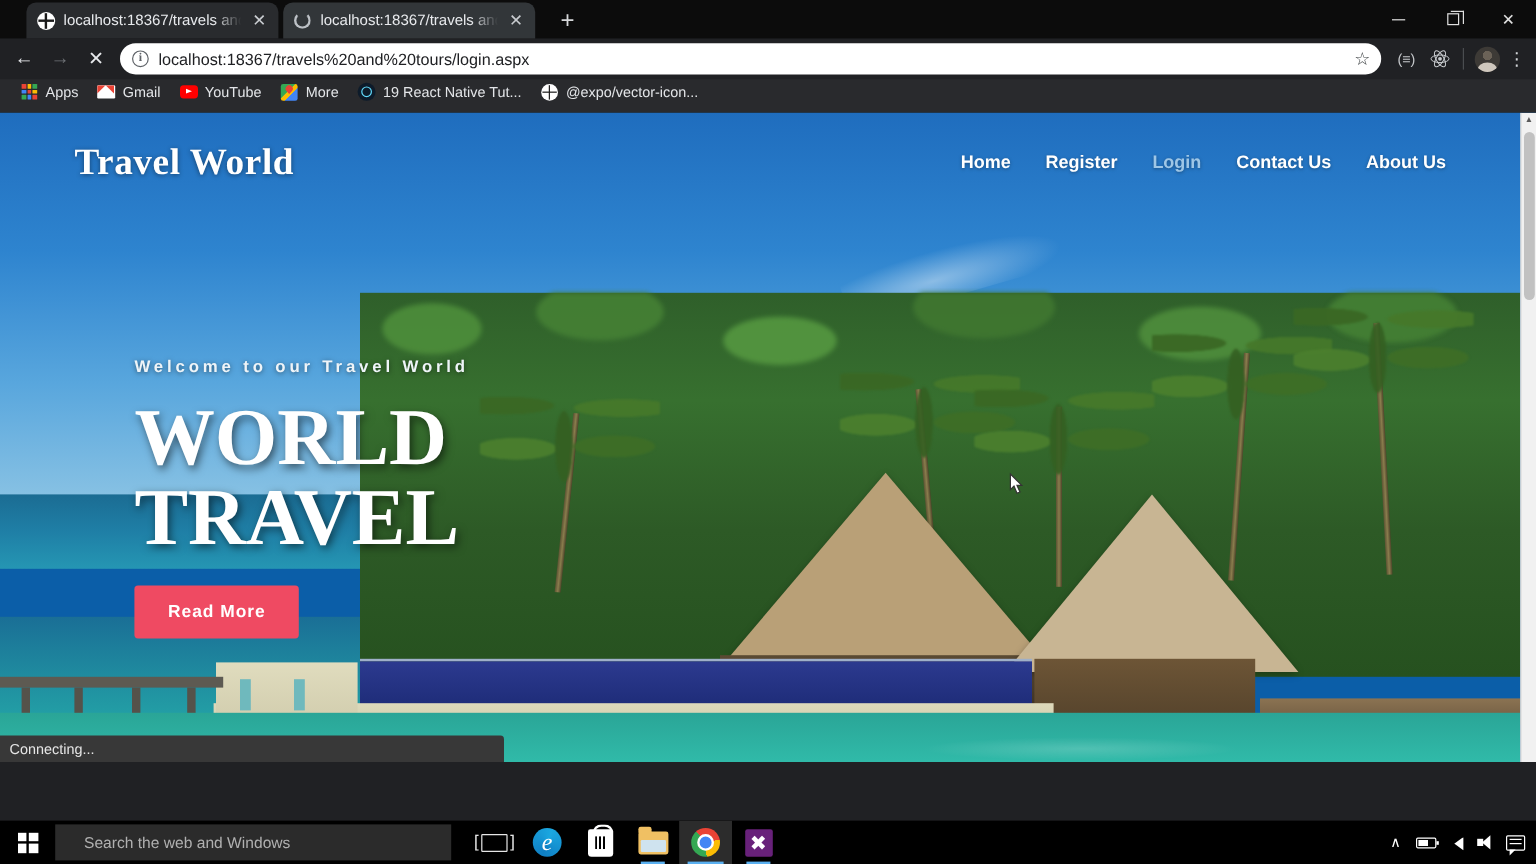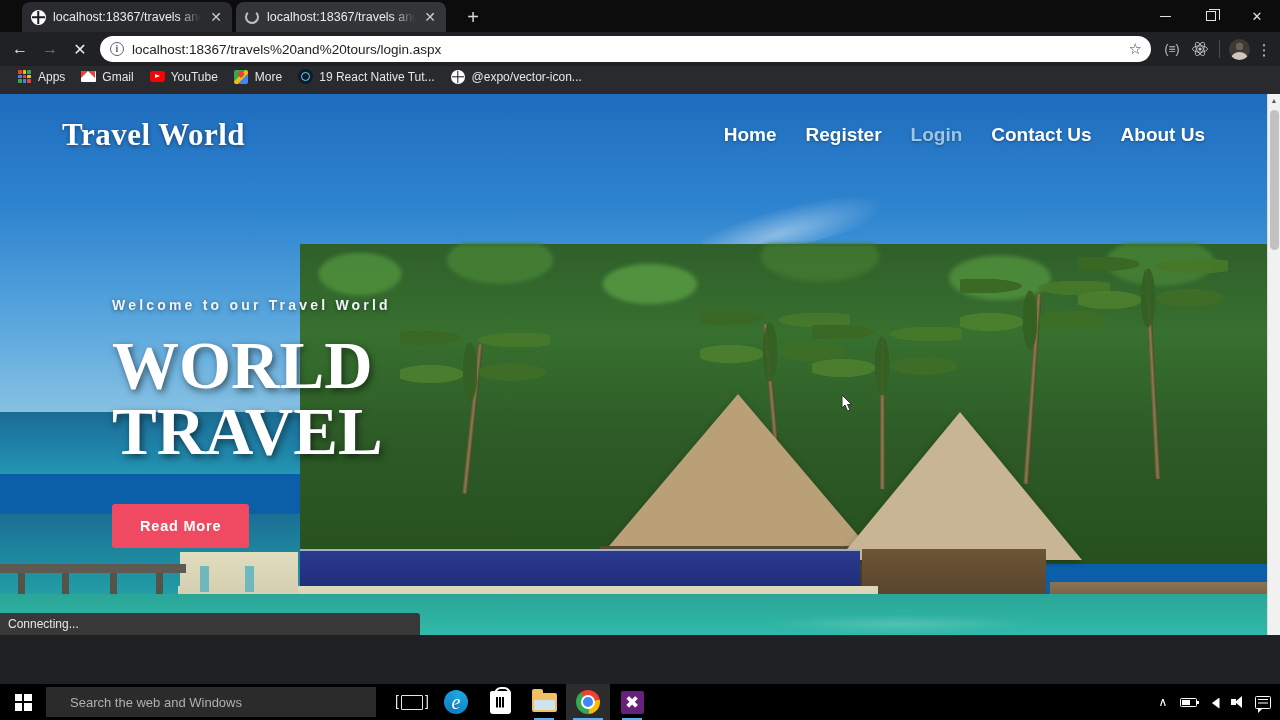--- a/index.html
+++ b/index.html
@@ -160,32 +160,32 @@
              background:linear-gradient(180deg,#1a6f96,#23a0a6); }
   .pier { position:absolute; left:0; top:470px; width:186px; height:9px; background:#5d5a52; }
   .pierleg { position:absolute; width:7px; height:26px; background:#55524a; top:479px; }
 
   
   .site-hd { position:absolute; left:0; right:13px; top:0; height:82px; display:flex;
              align-items:center; justify-content:space-between; padding:0 62px; z-index:6; }
   .logo { font-family:"Liberation Serif", serif; font-size:31px; color:#fff; font-weight:700;
           letter-spacing:.5px; text-shadow:0 1px 4px rgba(0,0,0,.45); }
   .nav { display:flex; gap:29px; align-items:center; }
-  .nav a { color:#ffffff; font-size:19px; font-weight:bold; text-decoration:none;
+  .nav a { color:#ffffff; font-size:15px; font-weight:bold; text-decoration:none;
            text-shadow:0 1px 3px rgba(0,0,0,.35); }
   .nav a.current { color:#9ec6e6; }
 
   
   .hero-copy { position:absolute; left:112px; top:203px; z-index:6; }
   .kicker { color:#eef4f8; font-size:14px; letter-spacing:3.2px; font-weight:bold;
             text-shadow:0 1px 4px rgba(0,0,0,.5); }
   .bigtitle { font-family:"Liberation Serif", serif; color:#fff; font-size:67px; font-weight:bold;
               line-height:.98; margin-top:20px; text-shadow:2px 3px 7px rgba(0,0,0,.55); }
   .bigtitle span { display:block; }
-  .readmore { display:inline-block; margin-top:40px; background:#ef4a62; color:#fff;
+  .readmore { display:inline-block; margin-top:24px; background:#ef4a62; color:#fff;
               font-size:14.5px; font-weight:bold; letter-spacing:.8px; padding:14px 28px;
               border:none; border-radius:3px; }
 
   
   .pscroll { position:absolute; right:0; top:0; width:13px; height:590px; background:#f1f1f1;
              border-left:1px solid #dadada; z-index:8; }
   .pscroll .arrow { height:13px; display:flex; align-items:center; justify-content:center;
                     color:#5a5a5a; font-size:7px; }
   .pscroll .thumb { position:absolute; left:2px; top:16px; width:9px; height:140px;
                     background:#c1c1c1; border-radius:5px; }

